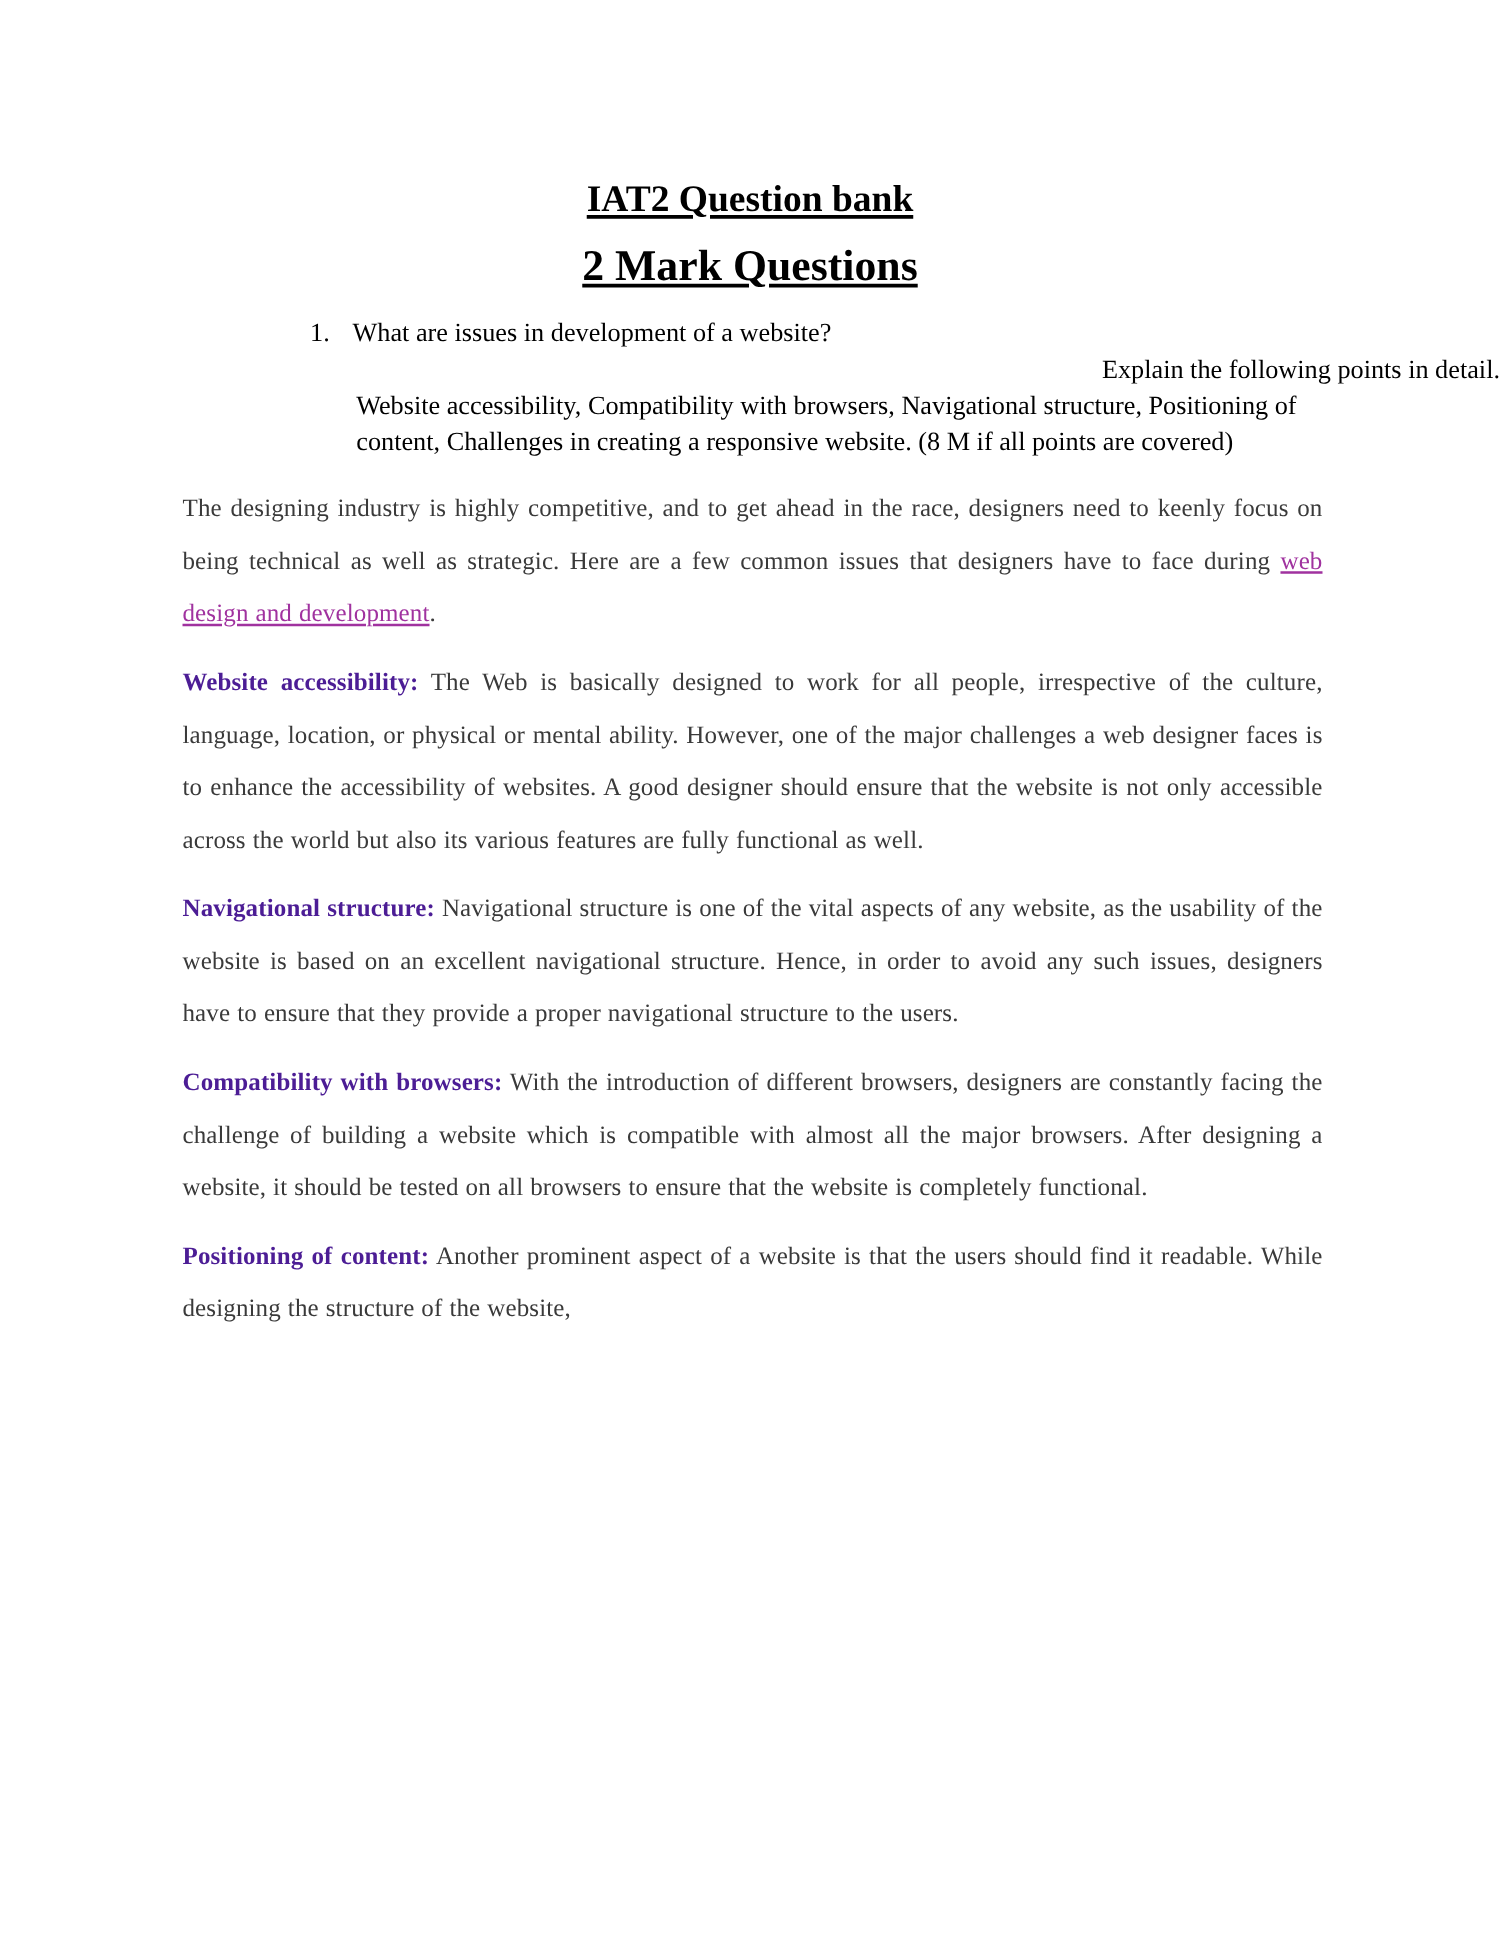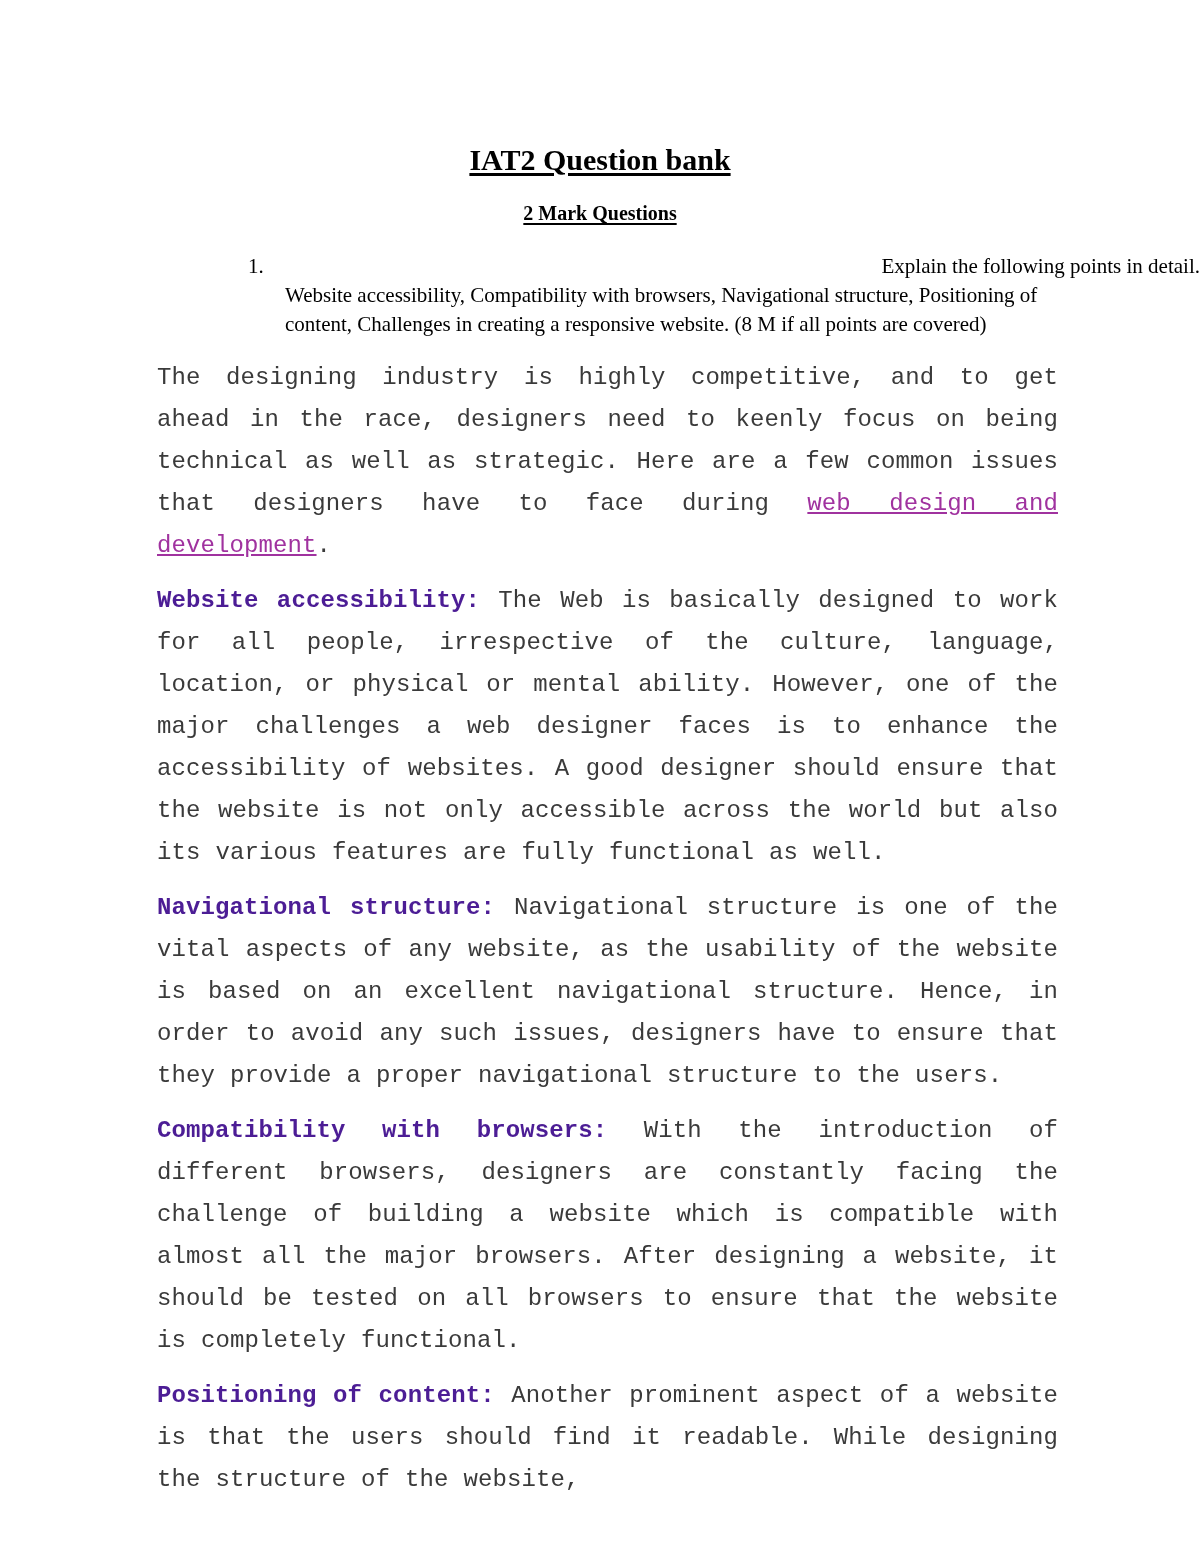--- a/index.html
+++ b/index.html
@@ -34,21 +34,21 @@
     margin: 0;
     padding-top: 142px;
   }
   .doc-title .u {
     text-decoration: underline;
     text-underline-offset: 3px;
   }
   .doc-subtitle {
     font-family: "Liberation Serif", "DejaVu Serif", serif;
     font-weight: bold;
-    font-size: 20px;
+    font-size: 35px;
     line-height: 36px;
     color: #000000;
     text-align: center;
     margin: 0;
     padding-top: 17px;
   }
   .doc-subtitle .u {
     text-decoration: underline;
     text-underline-offset: 3px;
   }
@@ -84,27 +84,27 @@
     padding-right: 140px;
   }
 
   
   .body-wrap {
     padding-left: 141px;
     padding-right: 142px;
     padding-top: 18px;
   }
   p.para {
-    font-family: Liberation Mono, monospace;
-    font-size: 24px;
+    font-family: Liberation Serif, serif;
+    font-size: 20px;
     line-height: 42px;
     color: #3a3a3a;
     text-align: justify;
     text-justify: inter-word;
-    margin: 0 0 13px 16px;
+    margin: 0 0 13px 5px;
     letter-spacing: 0.1px;
     word-spacing: 0.5px;
   }
   p.para:last-child { margin-bottom: 0; }
   .lead-in {
     font-weight: bold;
     color: #4c1d95;
   }
   a.inline-link {
     color: #a0329f;
@@ -117,20 +117,21 @@
 
 <div class="page">
 
   <h1 class="doc-title"><span class="u">IAT2 Question bank </span></h1>
 
   <h2 class="doc-subtitle"><span class="u">2  Mark Questions</span></h2>
 
   <div class="question-block">
     <div class="q-line numbered">
       <span class="q-num">1.</span>
+      <span>What are issues in development of a website?</span>
     </div>
     <div class="q-line flush">Explain the following points in detail.</div>
     <div class="q-sub">Website accessibility, Compatibility with browsers, Navigational structure, Positioning of content, Challenges in creating a responsive website. (8 M if all points are covered)</div>
   </div>
 
   <div class="body-wrap">
 
     <p class="para"><span>The designing industry is highly competitive, and to get ahead in the race, designers need to keenly focus on being technical as well as strategic. Here are a few common issues that designers have to face during </span><a class="inline-link" href="#">web design and development</a><span>.</span></p>
 
     <p class="para"><span class="lead-in">Website accessibility:</span><span> The Web is basically designed to work for all people, irrespective of the culture, language, location, or physical or mental ability. However, one of the major challenges a web designer faces is to enhance the accessibility of websites. A good designer should ensure that the website is not only accessible across the world but also its various features are fully functional as well.</span></p>

